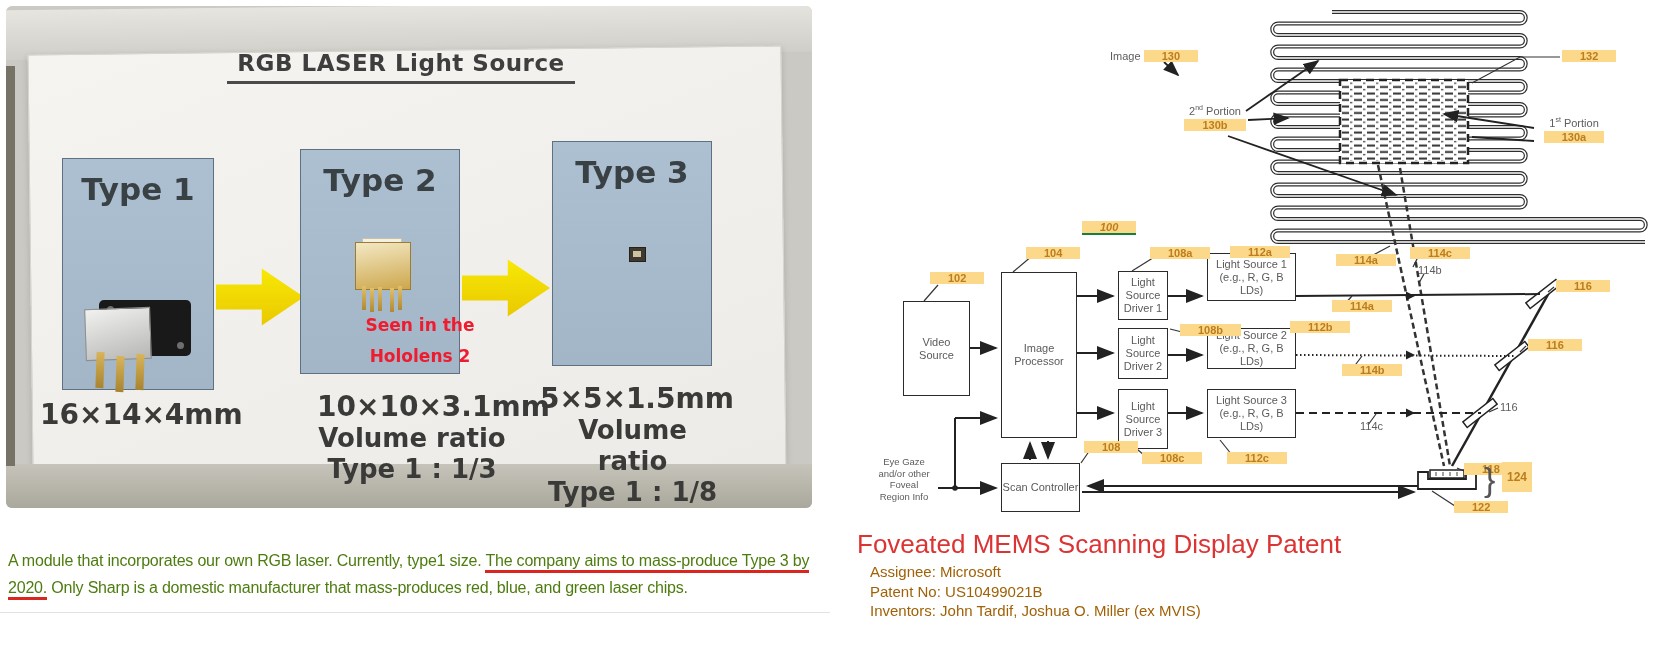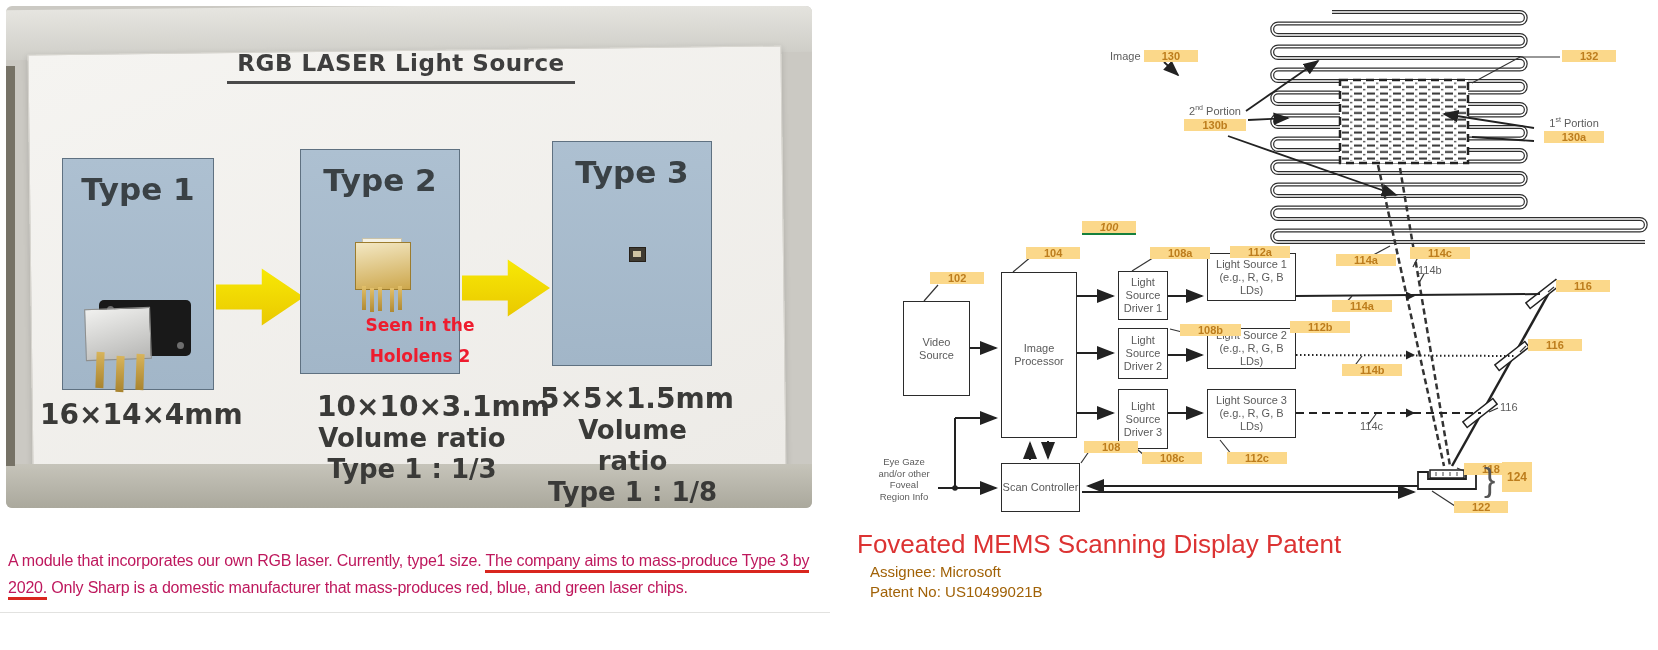--- a/index.html
+++ b/index.html
@@ -23,21 +23,21 @@
   
   .m1-back{position:absolute;left:99px;top:300px;width:92px;height:56px;background:#191919;border-radius:5px;}
   .m1-hole1,.m1-hole2{position:absolute;width:7px;height:7px;border-radius:50%;background:#6e6e6e;}
   .m1-body{position:absolute;left:85px;top:308px;width:64px;height:50px;background:linear-gradient(165deg,#f1f1ef,#b6b6b4);border:1px solid #8f8f8d;transform:rotate(-2deg);}
   .m1-pin{position:absolute;width:8px;height:36px;background:linear-gradient(180deg,#d8b45b,#a9842f);transform:rotate(2deg);}
   .m2-body{position:absolute;left:355px;top:242px;width:54px;height:46px;background:linear-gradient(170deg,#f3e8c4,#cda74c);border:1px solid #9c7c2e;}
   .m2-cap{position:absolute;left:362px;top:238px;width:38px;height:12px;background:#f4f1e4;border:1px solid #c9c2a8;}
   .m2p{position:absolute;width:4px;height:24px;background:linear-gradient(180deg,#e2c06a,#b08a33);}
   .m3-chip{position:absolute;left:629px;top:247px;width:15px;height:13px;background:#3f3a31;border:1px solid #262019;}
   .m3-inner{position:absolute;left:3px;top:3px;width:8px;height:6px;background:#cfc3a2;}
-  .caption{position:absolute;left:8px;top:547px;width:820px;font-size:16px;letter-spacing:-0.2px;color:#be185d;}
+  .caption{position:absolute;left:8px;top:547px;width:820px;font-size:16px;letter-spacing:-0.2px;color:#4d7c0f;}
   .caption .cl{white-space:nowrap;line-height:27px;}
   .caption .u{border-bottom:3.5px solid #d9261e;padding-bottom:1px;}
   .sepline{position:absolute;left:0;top:612px;width:830px;height:1px;background:#e2e2e0;}
 
   
   .patent{position:absolute;left:820px;top:0;width:838px;height:650px;}
   .patent svg{position:absolute;left:0;top:0;}
   .dlabel{position:absolute;font-size:11px;color:#5c5c5c;white-space:nowrap;}
   .dlabel sup{font-size:7px;}
   .hl{background:#fbd88a;color:#bd7d1d;font-weight:bold;padding:0 18px;}
@@ -286,15 +286,16 @@
       <div>Eye Gaze</div>
       <div>and/or other</div>
       <div>Foveal</div>
       <div>Region Info</div>
     </div>
 
     <div class="pat-title">Foveated MEMS Scanning Display Patent</div>
     <div class="pat-details">
       <div>Assignee: Microsoft</div>
       <div>Patent No: US10499021B</div>
+      <div>Inventors: John Tardif, Joshua O. Miller (ex MVIS)</div>
     </div>
   </div>
 </div>
 
 </body></html>

